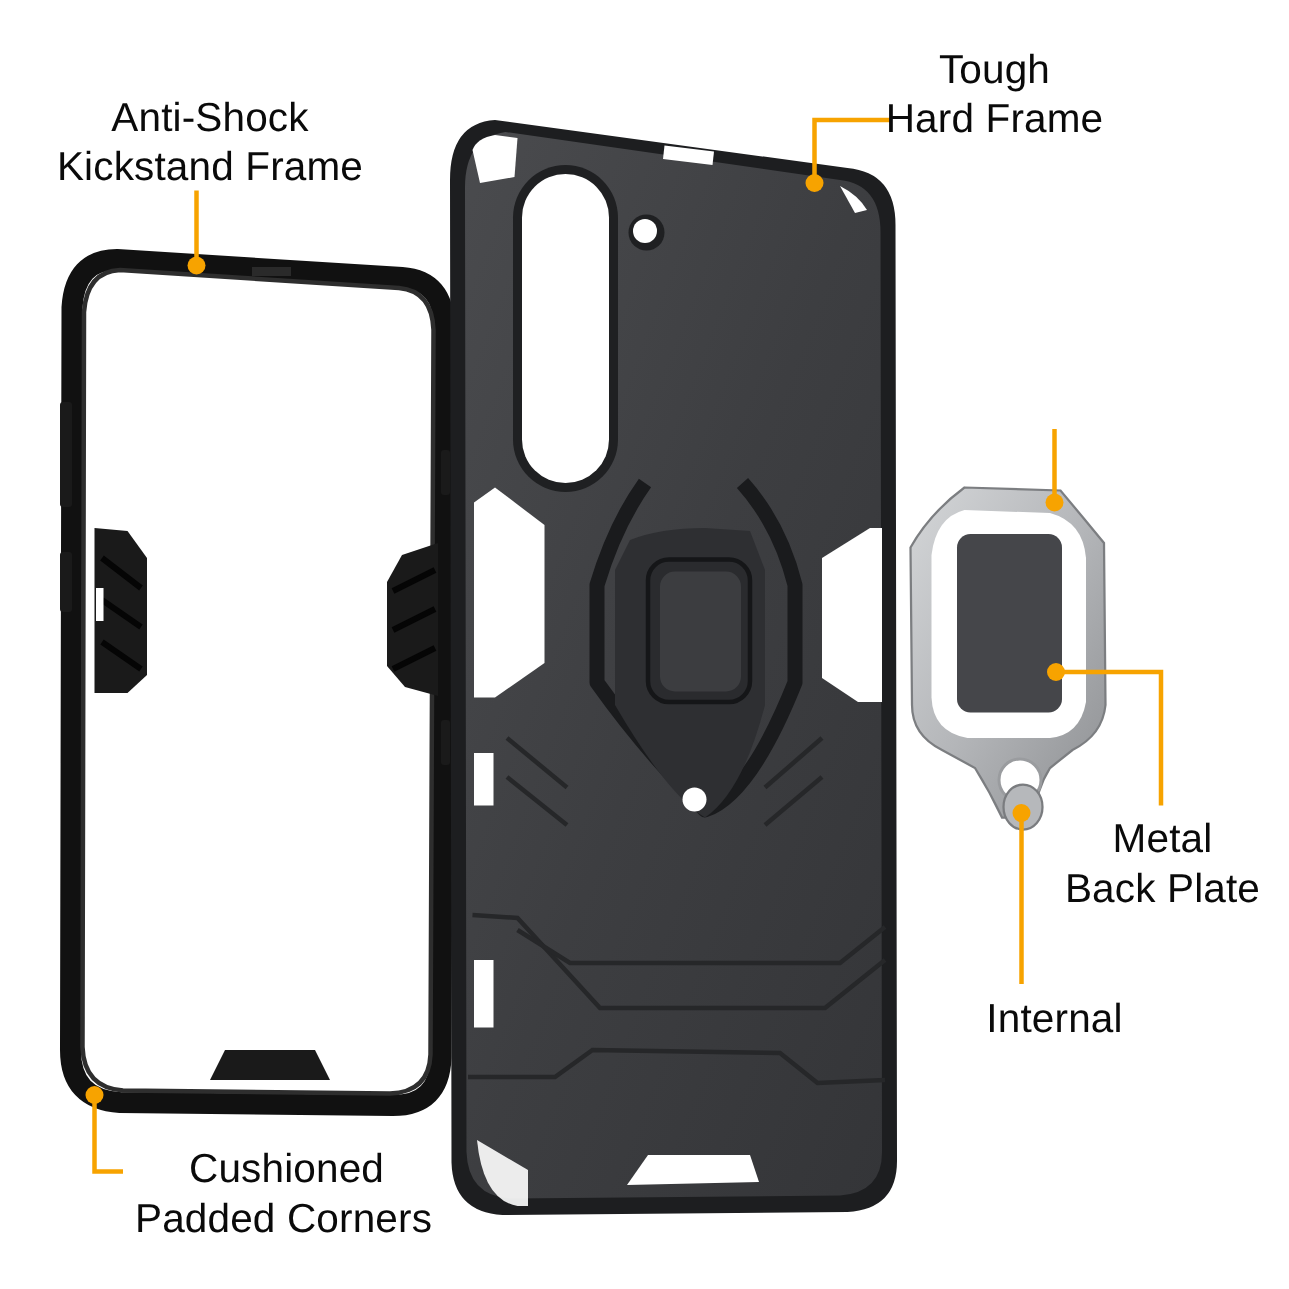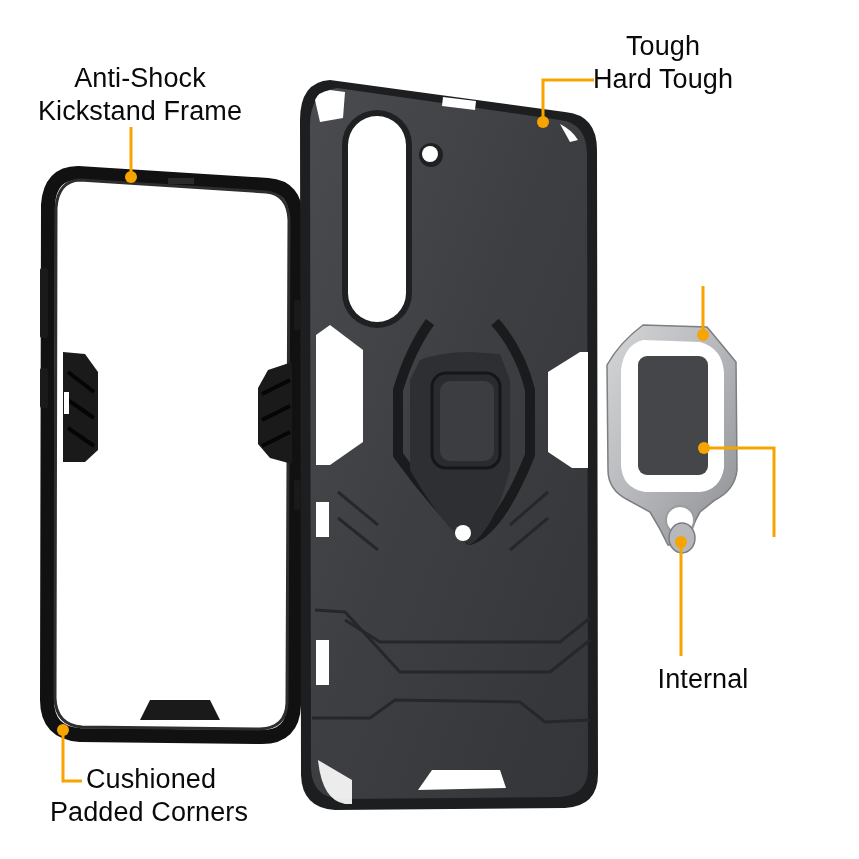--- a/index.html
+++ b/index.html
@@ -10,21 +10,21 @@
     position: absolute;
     font-family: "Liberation Sans", "DejaVu Sans", sans-serif;
     font-size: 27px;
     line-height: 33px;
     color: #0a0a0a;
     text-align: center;
     white-space: nowrap;
     letter-spacing: 0.1px;
   }
   .label span { display: block; }
-  .label.left { text-align: left; }
+  .label.left { text-align: left; margin-left: 40px; }
 </style>
 </head>
 <body>
 
 <div class="stage">
 
 <svg class="art" viewBox="0 0 859 859" xmlns="http://www.w3.org/2000/svg">
   <defs>
     <linearGradient id="shellGrad" x1="0" y1="0" x2="1" y2="1">
       <stop offset="0" stop-color="#4a4b4e"></stop>
@@ -145,24 +145,28 @@
   </g>
 </svg>
 
 <div class="label" style="left:30px; top:62px; width:220px;">
   <span>Anti-Shock</span>
   <span>Kickstand Frame</span>
 </div>
 
 <div class="label" style="left:588px; top:30px; width:150px;">
   <span>Tough</span>
-  <span>Hard Tough</span>
+  <span>Hard Frame</span>
 </div>
 
 
+<div class="label" style="left:697px; top:543px; width:156px;">
+  <span>Metal</span>
+  <span>Back Plate</span>
+</div>
 
 <div class="label" style="left:613px; top:663px; width:180px;">
   <span>Internal</span>
 </div>
 
 <div class="label left" style="left:50px; top:763px; width:240px;">
   <span style="padding-left:36px;">Cushioned</span>
   <span>Padded Corners</span>
 </div>
 

